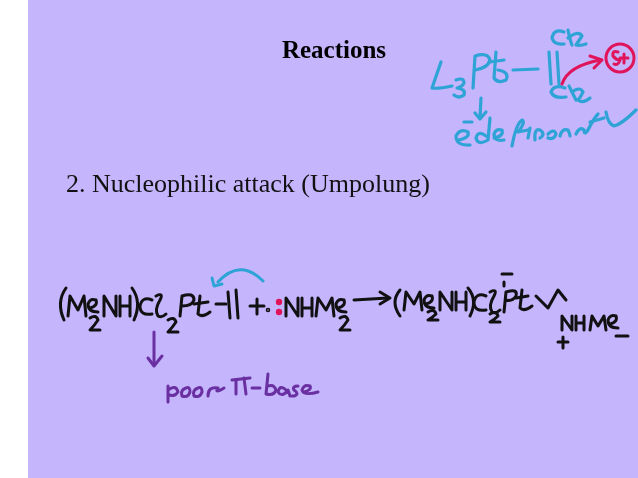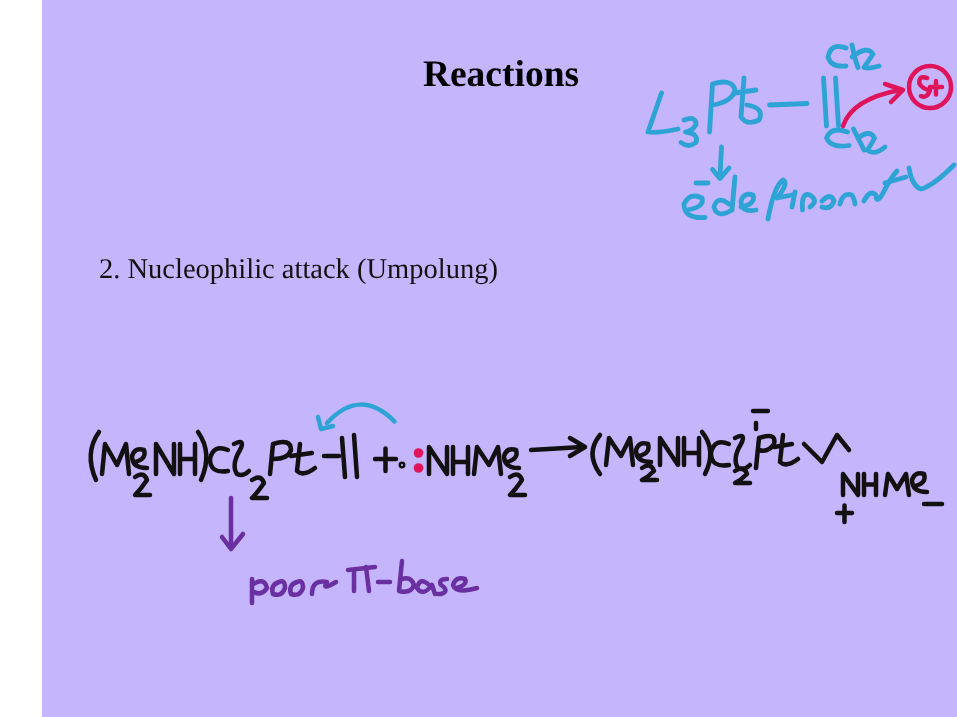--- a/index.html
+++ b/index.html
@@ -7,21 +7,21 @@
     .slide { position: absolute; left: 0; top: 0; width: 638px; height: 478px; background: #c4b5fd; margin-left: 28px; }
     .title {
       position: absolute; left: 0; top: 36px; width: 612px;
       text-align: center; font-family: "Liberation Serif", serif;
       font-weight: bold; font-size: 25px; color: #000000;
       padding-left: 0;
     }
     .title span { display: inline-block; margin-left: 0; }
     .bullet {
       position: absolute; left: 38px; top: 169px;
-      font-family: "Liberation Serif", serif; font-size: 19px; color: #111111;
+      font-family: "Liberation Serif", serif; font-size: 26px; color: #111111;
     }
     svg.ink { position: absolute; left: 0; top: 0; width: 638px; height: 478px; overflow: visible; }
   </style>
 </head>
 <body>
 
 <div class="slide">
   <div class="title"><span style="margin-left:0">Reactions</span></div>
   <div class="bullet">2. Nucleophilic attack (Umpolung)</div>
 

